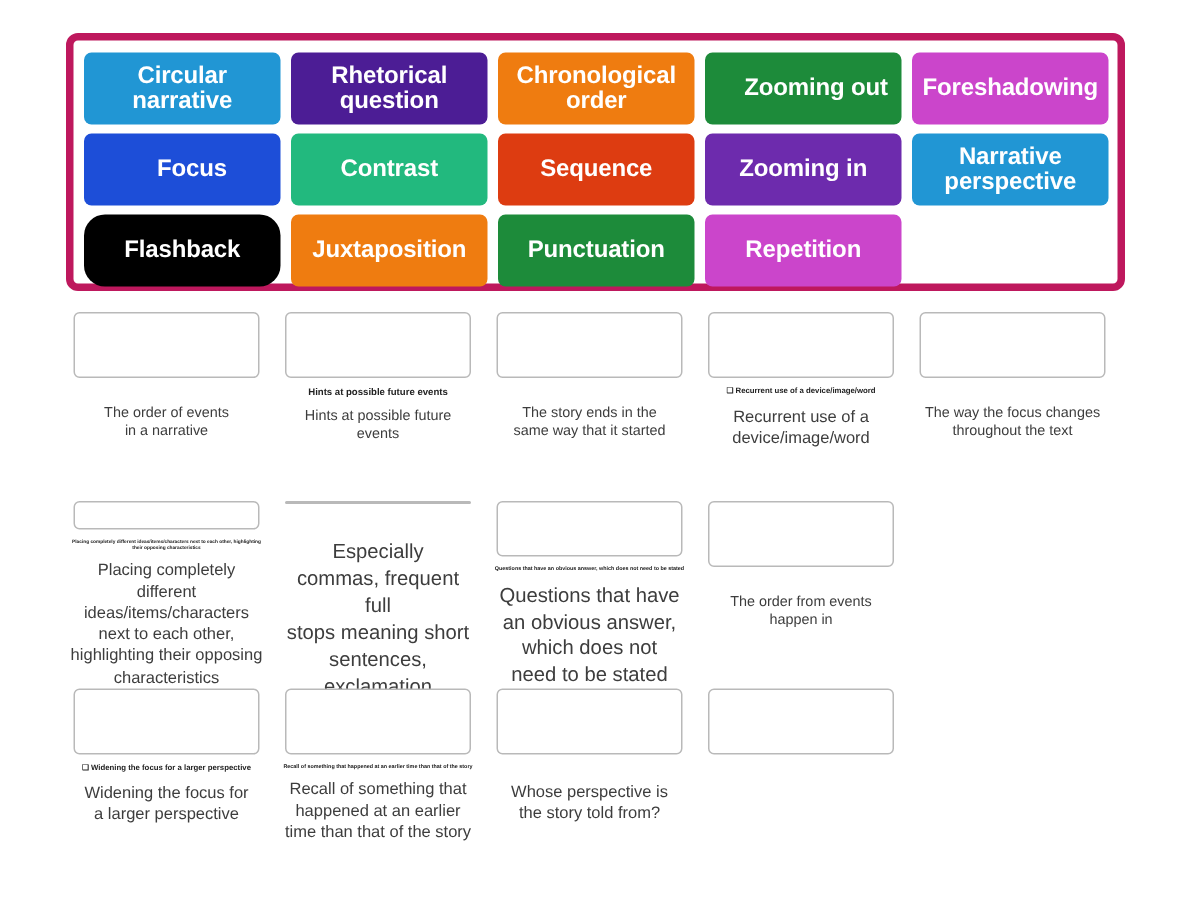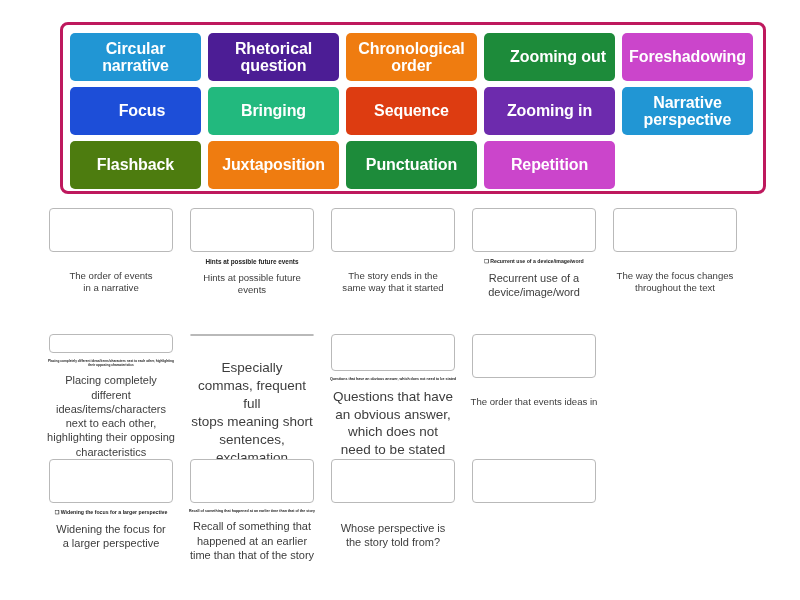--- a/index.html
+++ b/index.html
@@ -10,26 +10,26 @@
     width: 800px;
     height: 600px;
     background: #ffffff;
     font-family: "Liberation Sans", sans-serif;
     overflow: hidden;
   }
 
   
   #tile-bank {
     position: absolute;
-    left: 60px;
+    left: 44px;
     top: 22px;
     width: 706px;
     height: 172px;
     background: #ffffff;
-    border: 3px solid #be185d;
+    border: 5px solid #be185d;
     border-radius: 8px;
     box-sizing: border-box;
     padding: 8px 7px;
   }
   .tile-row {
     display: flex;
     gap: 7px;
     margin-bottom: 6px;
     height: 48px;
   }
@@ -123,27 +123,27 @@
 <div id="tile-bank">
     <div class="tile-row">
       <div class="tile" style="background: rgb(33, 150, 212);">Circular narrative</div>
       <div class="tile" style="background: #4c1d95; text-align: center;">Rhetorical question</div>
       <div class="tile" style="background: rgb(239, 124, 16);">Chronological order</div>
       <div class="tile" style="background: rgb(29, 139, 58); padding-left: 20px;">Zooming out</div>
       <div class="tile" style="background: rgb(203, 69, 203);">Foreshadowing</div>
     </div>
     <div class="tile-row">
       <div class="tile" style="background: #1d4ed8; padding-left: 16px;">Focus</div>
-      <div class="tile" style="background: rgb(34, 185, 126);">Bringing</div>
+      <div class="tile" style="background: rgb(34, 185, 126);">Contrast</div>
       <div class="tile" style="background: rgb(221, 60, 17);">Sequence</div>
       <div class="tile" style="background: rgb(109, 43, 173);">Zooming in</div>
       <div class="tile" style="background: rgb(33, 150, 212);">Narrative perspective</div>
     </div>
     <div class="tile-row">
-      <div class="tile" style="background: #4d7c0f;">Flashback</div>
+      <div class="tile" style="background: #000000; border-radius: 14px;">Flashback</div>
       <div class="tile" style="background: rgb(239, 124, 16);">Juxtaposition</div>
       <div class="tile" style="background: rgb(29, 139, 58);">Punctuation</div>
       <div class="tile" style="background: rgb(203, 69, 203);">Repetition</div>
       <div class="tile empty"></div>
     </div>
   </div>
 
 <div id="answer-grid">
     <div class="ans-row row-a">
       <div class="ans-cell">
@@ -212,21 +212,21 @@
           <div class="caption big" style="white-space: pre-line;">Questions that have
 an obvious answer,
 which does not
 need to be stated</div>
         </div>
       </div>
       <div class="ans-cell">
         <div class="dropzone"></div>
         <div class="cell-texts">
           <div class="micro hidden-label">The order that events happen in</div>
-          <div class="caption">The order that events ideas in</div>
+          <div class="caption">The order from events happen in</div>
         </div>
       </div>
     </div>
     <div class="ans-row row-c">
       <div class="ans-cell">
         <div class="dropzone"></div>
         <div class="cell-texts">
           <div class="micro sz5">❑ Widening the focus for a larger perspective</div>
           <div class="caption med" style="white-space: pre-line;">Widening the focus for
 a larger perspective</div>

